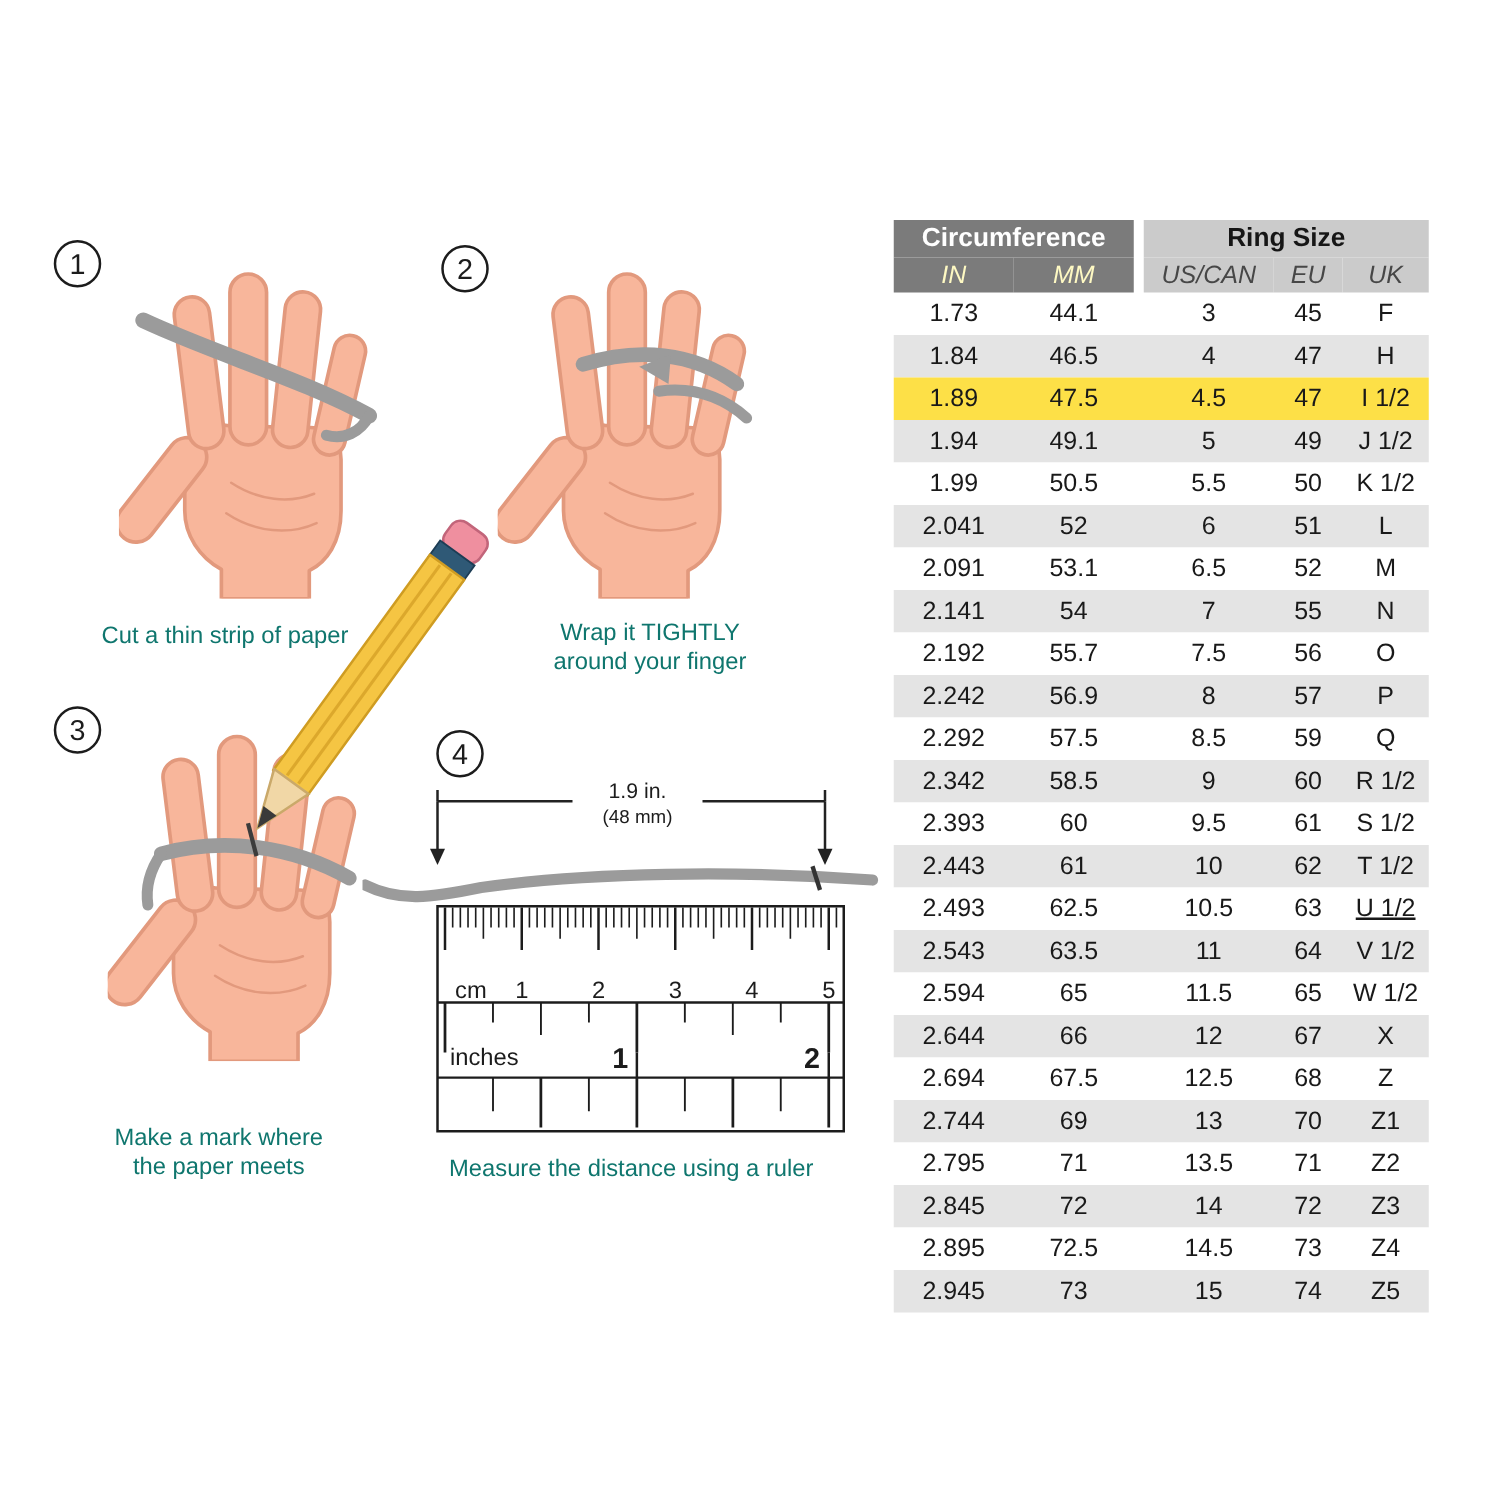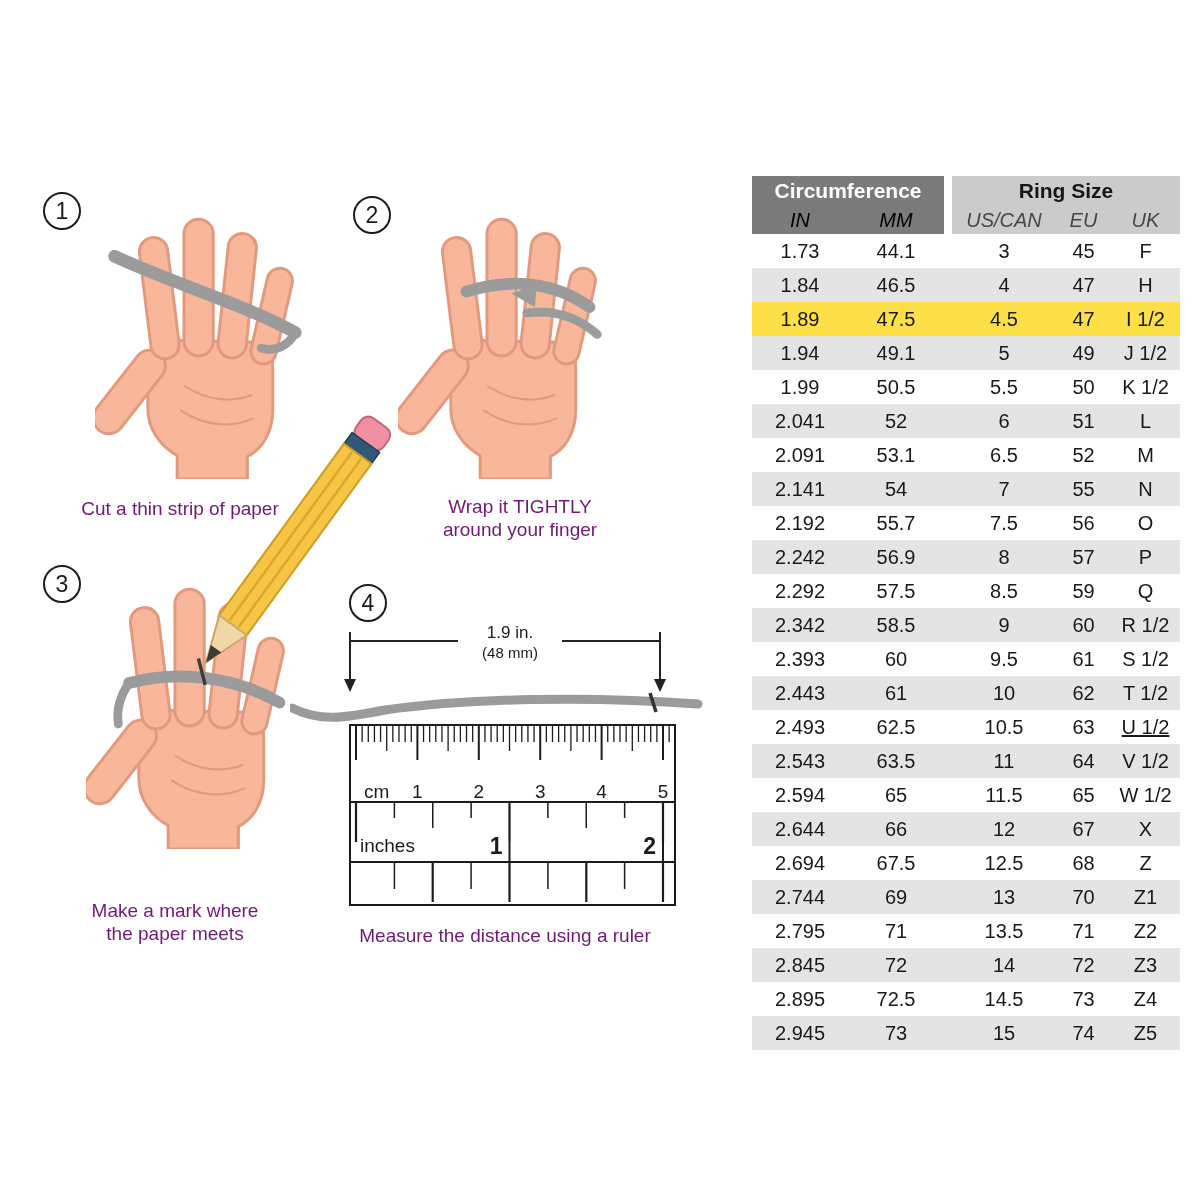--- a/index.html
+++ b/index.html
@@ -4,32 +4,32 @@
 <style>
   *{margin:0;padding:0;box-sizing:border-box}
   html,body{background:#fff}
   body{width:1200px;height:1200px;font-family:"Liberation Sans",sans-serif}
   .page{position:relative;width:1200px;height:1200px;background:#fff;overflow:hidden}
   .badge{position:absolute;width:38px;height:38px;border:2.5px solid #1c1c1c;border-radius:50%;
          display:flex;align-items:center;justify-content:center;font-size:23px;color:#1c1c1c;
          background:#fff;z-index:4}
   .hand{position:absolute;z-index:2}
   .pencil{position:absolute;z-index:6}
-  .caption{position:absolute;text-align:center;font-size:19px;line-height:23px;color:#701a75;z-index:3}
+  .caption{position:absolute;text-align:center;font-size:19px;line-height:23px;color:#0f766e;z-index:3}
   .rulerblock{position:absolute;left:290px;top:610px;z-index:2}
   svg text{font-family:"Liberation Sans",sans-serif}
-  .table{position:absolute;left:752px;top:176px;width:428px;z-index:2}
+  .table{position:absolute;left:715px;top:176px;width:428px;z-index:2}
   .trow{display:grid;grid-template-columns:96px 96px 8px 104px 55px 69px}
   .trow.h1{height:30px}
   .trow.h2{height:28px}
   .trow.dr{height:34px}
   .tcell{display:flex;align-items:center;justify-content:center;overflow:hidden;white-space:nowrap}
   .tcell.g{font-weight:bold;font-size:21px}
   .tcell.sub{font-style:italic;font-size:20px}
-  .tcell.sub.dark{color:#000000}
+  .tcell.sub.dark{color:#fef9c3}
   .tcell.sub.light{color:#474747}
   .tcell.d{font-size:20px;color:#191919}
 </style>
 </head>
 <body>
 
 <div class="page">
 
   <svg width="0" height="0" style="position:absolute" aria-hidden="true">
     <defs>

